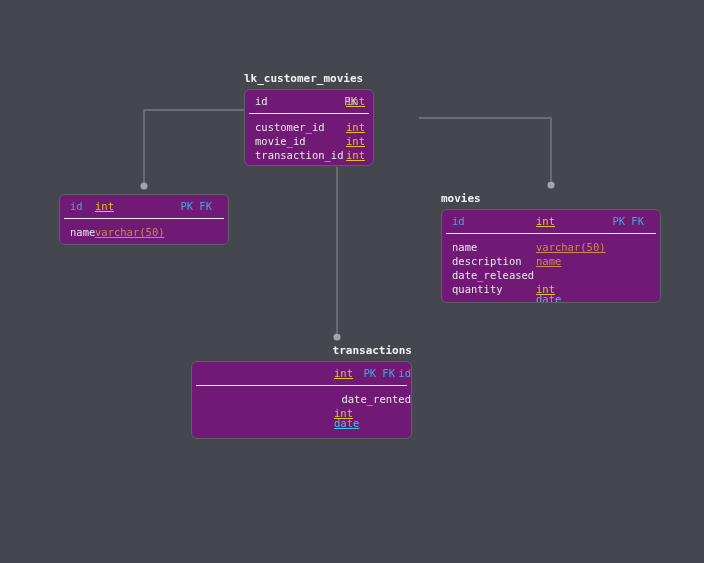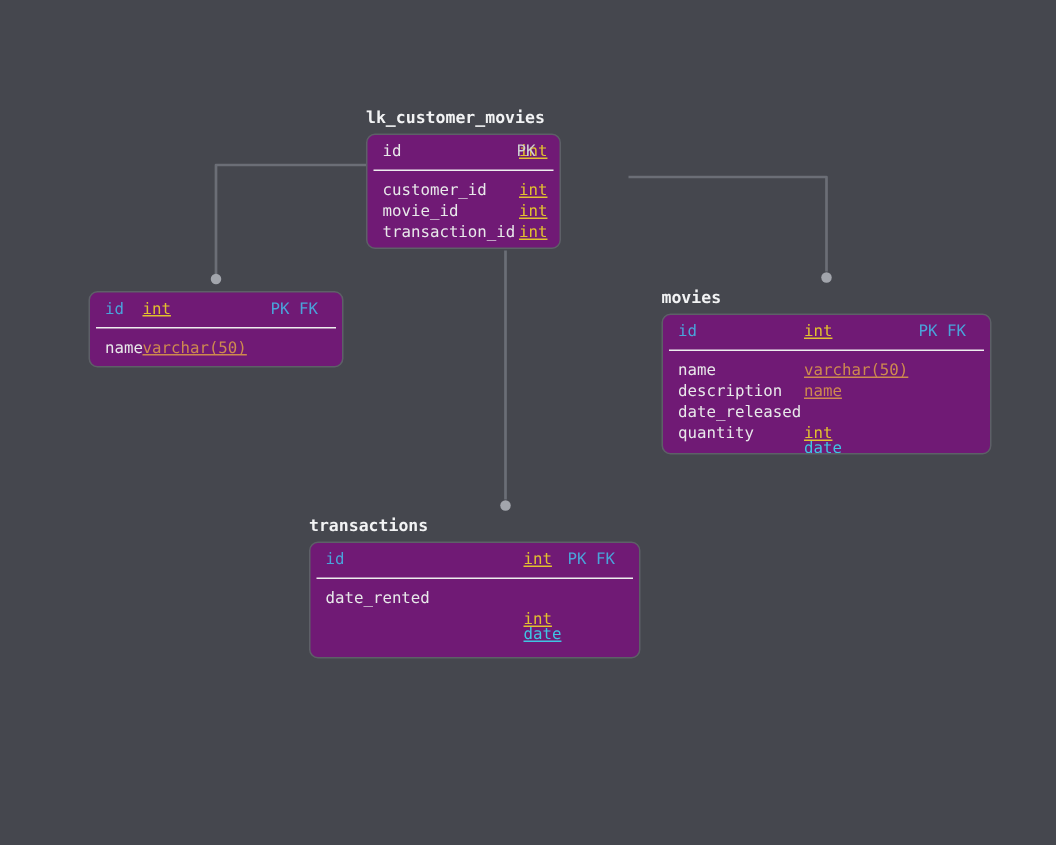--- a/index.html
+++ b/index.html
@@ -83,21 +83,21 @@
         <div class="trow thead"><span class="field v-blue">id</span><span class="type v-yellow" style="left: 94px;">int</span><span class="keys v-blue">PK FK</span></div>
         <div class="divider"></div>
         <div class="tbody">
           <div class="trow"><span class="field v-plain">name</span><span class="type v-orange" style="left: 94px;">varchar(50)</span></div>
           <div class="trow"><span class="field v-plain">description</span><span class="type v-orange" style="left: 94px;">name</span></div>
           <div class="trow"><span class="field v-plain">date_released</span><span class="type v-cyan" style="left: 94px;">date</span></div>
           <div class="trow"><span class="field v-plain">quantity</span><span class="type v-yellow" style="left: 94px;">int</span></div>
         </div>
       </div>
     </div>
-    <div class="table-node" style="left: 206px; top: 344px; width: 221px;">
+    <div class="table-node" style="left: 191px; top: 344px; width: 221px; text-align: right;">
       <div class="tbl-title">transactions</div>
       <div class="tbl-box" style="height: 78px;">
         <div class="trow thead"><span class="field v-blue">id</span><span class="type v-yellow" style="left: 142px;">int</span><span class="keys v-blue">PK FK</span></div>
         <div class="divider"></div>
         <div class="tbody">
           <div class="trow"><span class="field v-plain">date_rented</span><span class="type v-cyan" style="left: 142px;">date</span></div>
           <div class="trow"><span class="type v-yellow" style="left: 142px;">int</span></div>
         </div>
       </div>
     </div>

